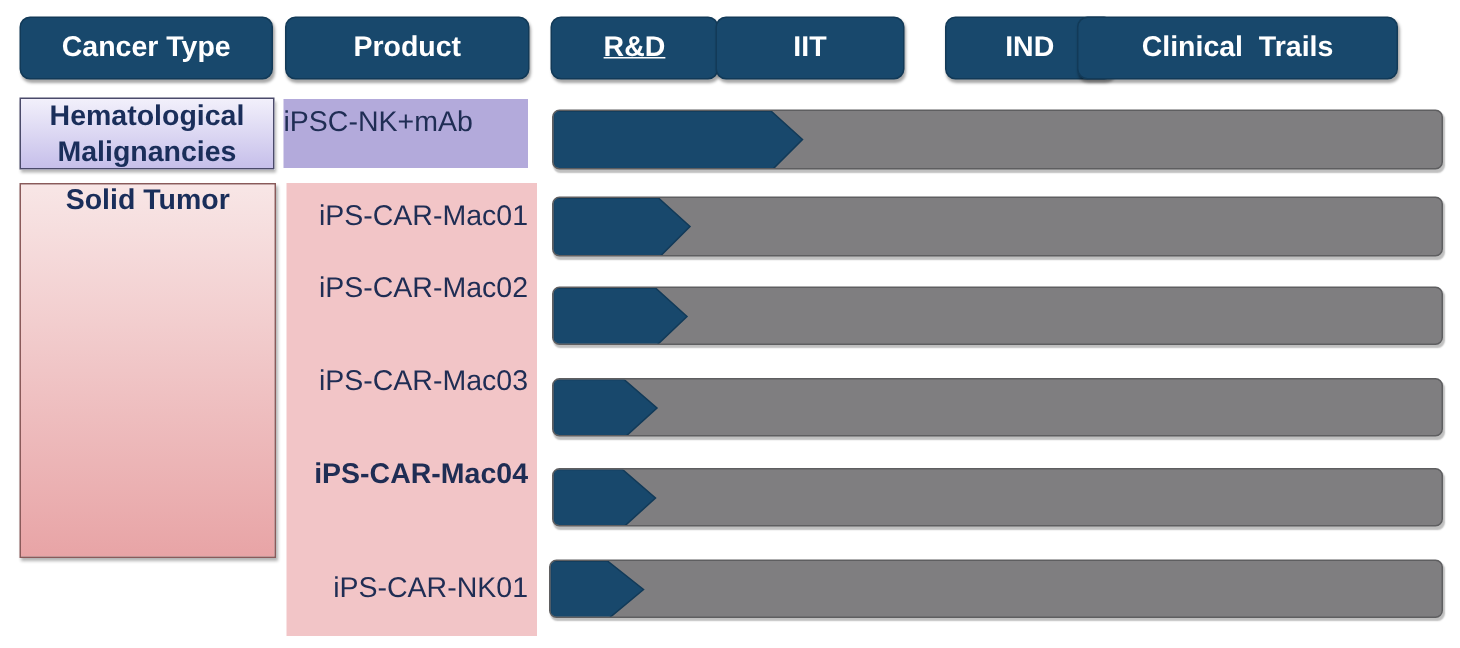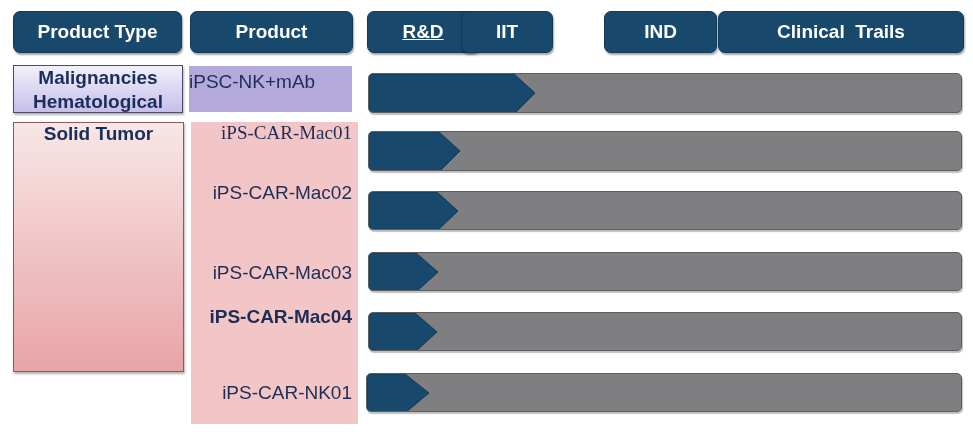--- a/index.html
+++ b/index.html
@@ -26,53 +26,53 @@
   .prod-label { position: absolute; right: 6px; color: #1f2d54; font-size: 19px; white-space: nowrap; }
   .bar { position: absolute; left: 368px; width: 594px; box-sizing: border-box;
          background: #7f7e80; border: 1px solid #5e5e60; border-radius: 5px;
          box-shadow: 1px 2px 1px rgba(0,0,0,0.25); overflow: hidden; }
   .bar svg { position: absolute; left: 0; top: 0; }
 </style>
 </head>
 <body>
 
 <div class="hdr" style="left:13px;width:169px;">
-  <span>Product Type</span>
+  <span>Cancer Type</span>
 </div>
 <div class="hdr" style="left:190px;width:163px;">
   <span>Product</span>
 </div>
 <div class="hdr" style="left:367px;width:112px;text-decoration:underline;">
   <span>R&amp;D</span>
 </div>
-<div class="hdr" style="left:461px;width:92px;">
+<div class="hdr" style="left:477px;width:126px;">
   <span>IIT</span>
 </div>
-<div class="hdr" style="left:604px;width:113px;">
+<div class="hdr" style="left:630px;width:113px;">
   <span>IND</span>
 </div>
-<div class="hdr" style="left:718px;width:246px;white-space:pre;justify-content:center;">
+<div class="hdr" style="left:718px;width:214px;white-space:pre;justify-content:center;">
   <span>Clinical  Trails</span>
 </div>
 
 <div class="cell heme">
+  <div>Hematological</div>
   <div>Malignancies</div>
-  <div>Hematological</div>
 </div>
 <div class="cell heme-prod">
   <span>iPSC-NK+mAb</span>
 </div>
 
 <div class="cell solid">
   <span>Solid Tumor</span>
 </div>
 <div class="cell solid-prod">
-  <span class="prod-label" style="top:0;font-family:Liberation Serif, serif;">iPS-CAR-Mac01</span>
+  <span class="prod-label" style="top:12px;">iPS-CAR-Mac01</span>
   <span class="prod-label" style="top:60px;">iPS-CAR-Mac02</span>
-  <span class="prod-label" style="top:122px;margin-top:18px;">iPS-CAR-Mac03</span>
+  <span class="prod-label" style="top:122px;">iPS-CAR-Mac03</span>
   <span class="prod-label" style="top:184px;font-weight:bold;">iPS-CAR-Mac04</span>
   <span class="prod-label" style="top:248px;margin-top:12px;">iPS-CAR-NK01</span>
 </div>
 
 <div class="bar" style="top:73px;height:40px;">
   <svg width="200" height="40">
     <polygon points="0,0 145,0 166,19 145,40 0,40" fill="#18486c" stroke="#123a58" stroke-width="1"></polygon>
   </svg>
 </div>
 <div class="bar" style="top:131px;height:40px;">

